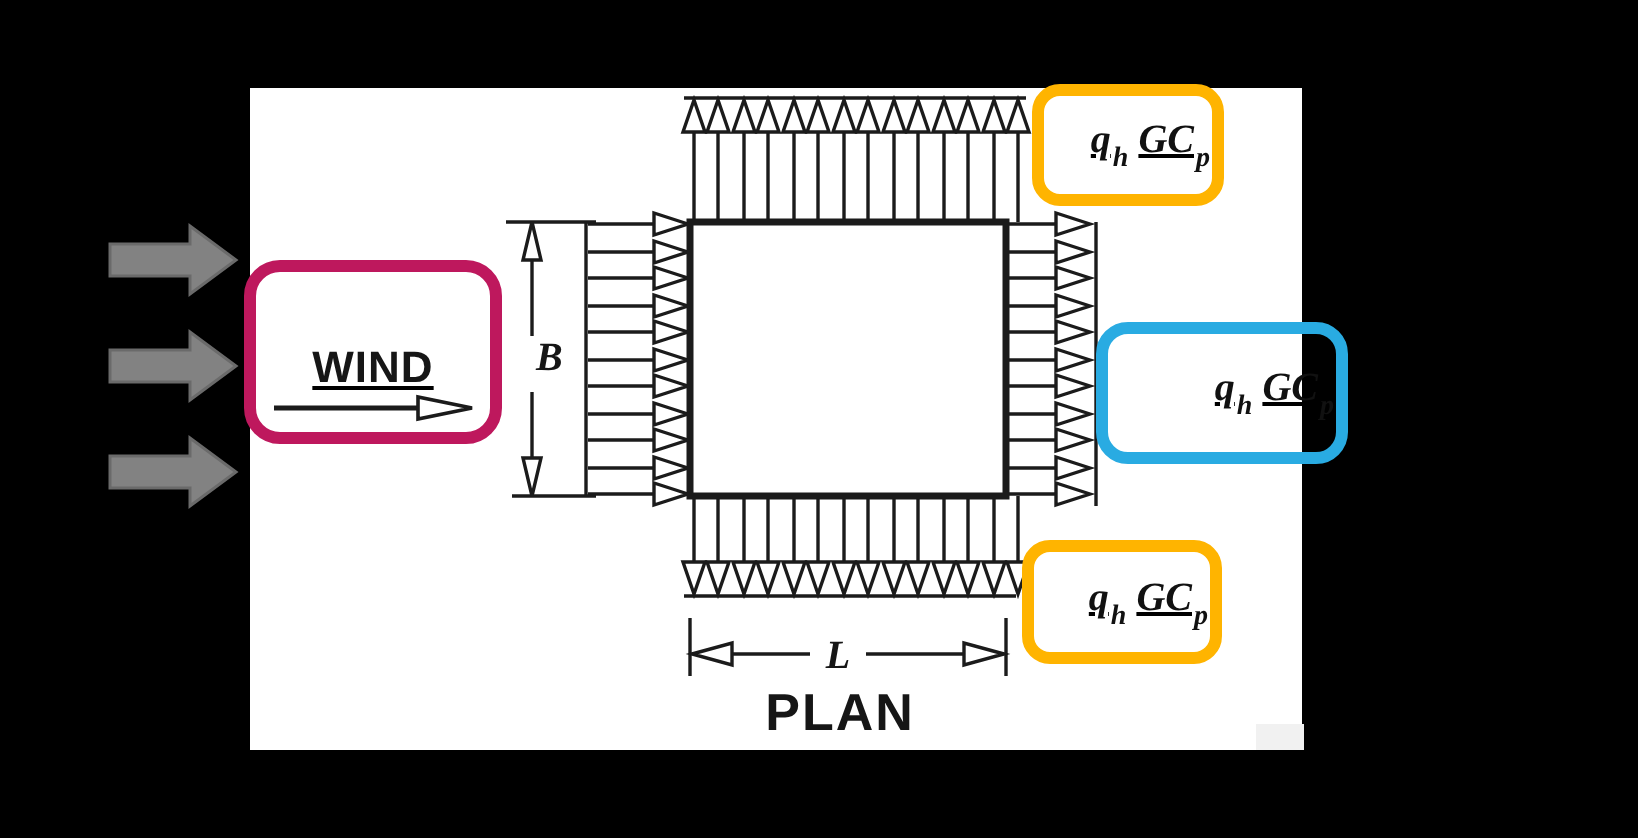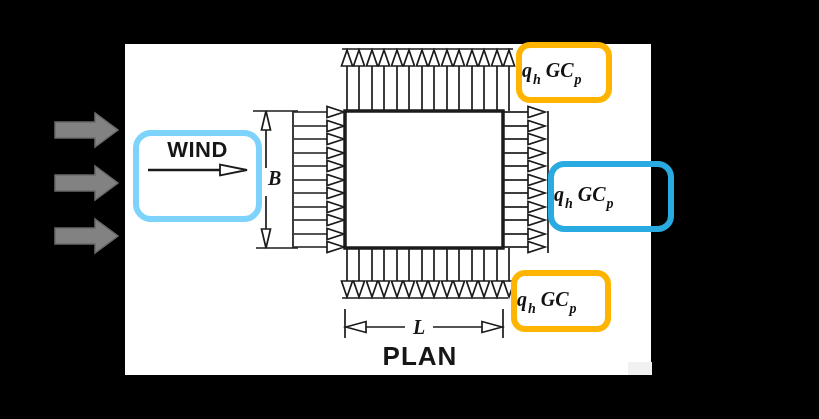--- a/index.html
+++ b/index.html
@@ -8,26 +8,26 @@
     background:#000000;
     font-family:"Liberation Sans",sans-serif;
   }
   .panel{
     position:absolute;left:125px;top:44px;width:526px;height:331px;
     background:#ffffff;
   }
   svg.diagram{position:absolute;left:0;top:0;}
   .callout{
     position:absolute;box-sizing:border-box;background:transparent;
-    display:flex;align-items:center;justify-content:flex-start;
+    display:flex;align-items:center;justify-content:flex-end;text-decoration:underline;
   }
   .callout.red{
     left:122px;top:130px;width:129px;height:92px;
-    border:6px solid #7dd3fc;border-radius:18px;
-    flex-direction:column;padding:3px 6px 4px 6px;margin-left:11px;
+    border:6px solid #be185d;border-radius:18px;
+    flex-direction:column;padding:3px 6px 4px 6px;
   }
   .callout.orange-top{
     left:516px;top:42px;width:96px;height:61px;
     border:6px solid #ffb400;border-radius:14px;
   }
   .callout.blue{
     left:548px;top:161px;width:126px;height:71px;
     border:6px solid #29abe2;border-radius:16px;
   }
   .callout.orange-bottom{

